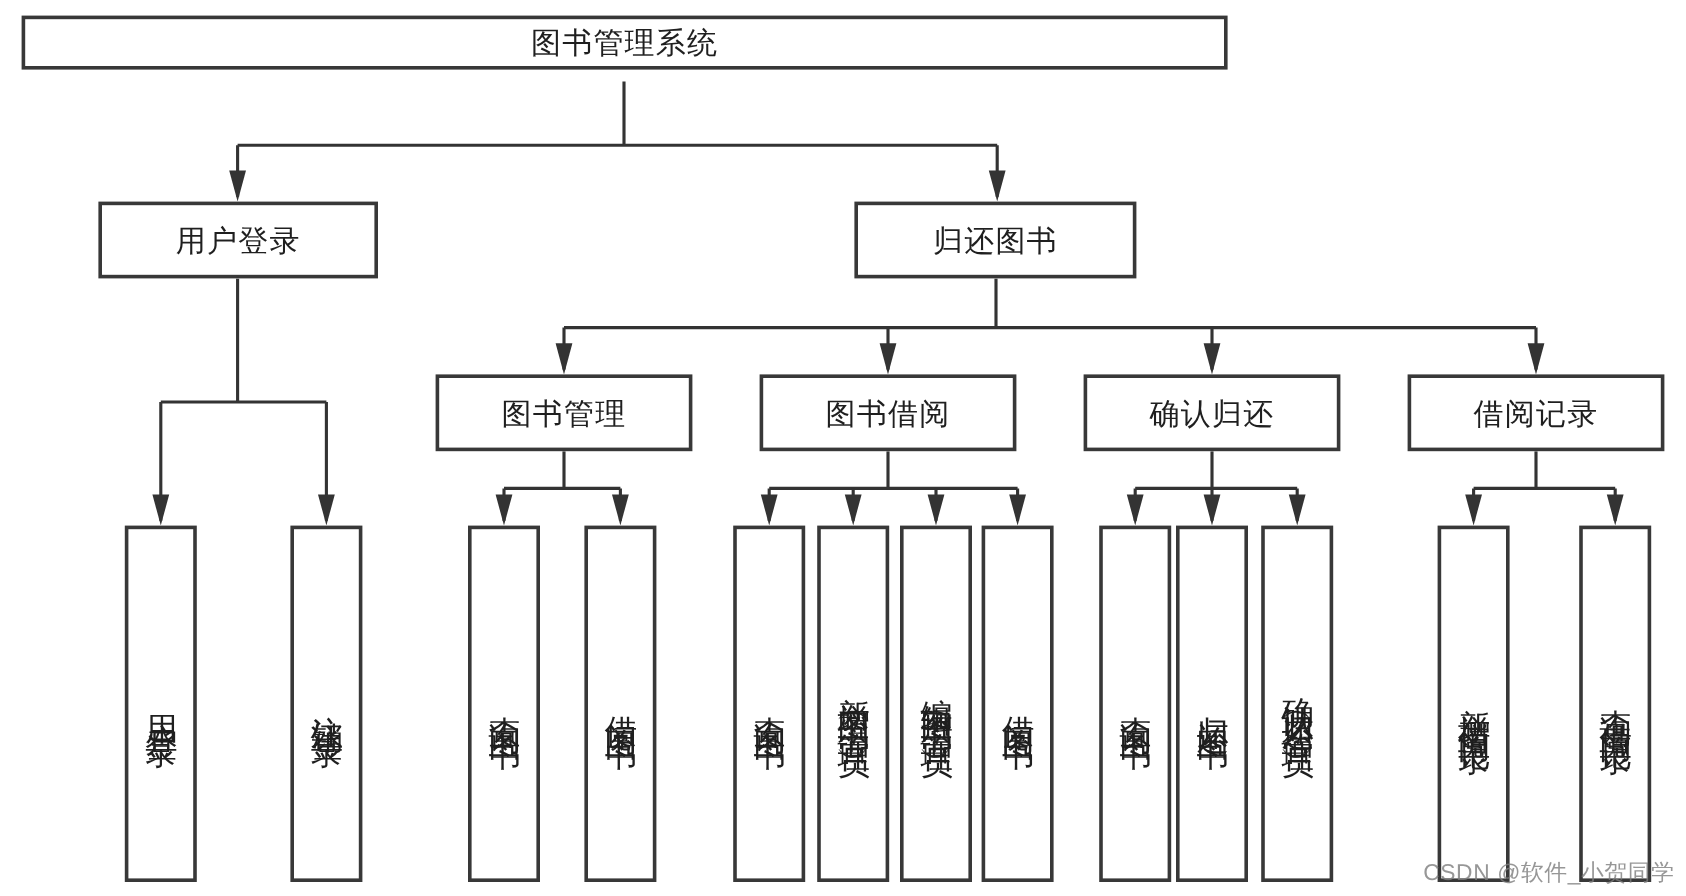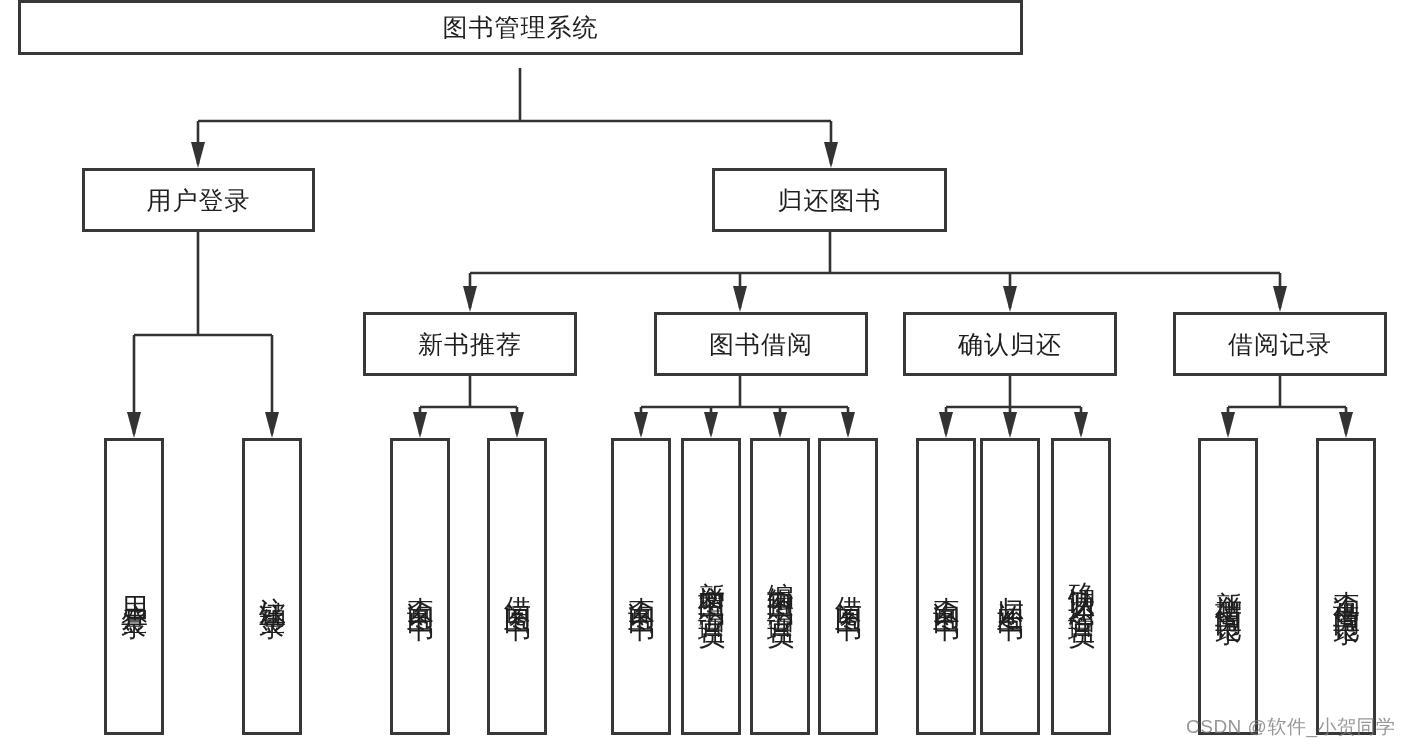--- a/index.html
+++ b/index.html
@@ -31,21 +31,21 @@
     align-items: center;
     justify-content: center;
     color: #1f1f1f;
     z-index: 2;
   }
   .h-node {
     font-size: 25px;
     letter-spacing: 1px;
     white-space: nowrap;
   }
-  .root-node   { left: 18px;  top: 0;  width: 1005px; height: 55px; }
+  .root-node   { left: 18px;  top: 13px;  width: 1005px; height: 45px; }
   .branch-node { top: 168px;  height: 64px; }
   .section-node{ top: 312px;  height: 64px; width: 214px; }
   .leaf-node {
     top: 438px;
     height: 297px;
     width: 60px;
   }
   .leaf-node span {
     writing-mode: vertical-rl;
     text-orientation: mixed;
@@ -102,22 +102,22 @@
       <path d="M1221 412 L1235 412 L1228 438 Z"></path>
       <path d="M1339 412 L1353 412 L1346 438 Z"></path>
     </g>
   </svg>
 
   <div class="node h-node root-node">图书管理系统</div>
 
   <div class="node h-node branch-node" style="left:82px; width:233px;">用户登录</div>
   <div class="node h-node branch-node" style="left:712px; width:235px;">归还图书</div>
 
-  <div class="node h-node section-node" style="left:363px;">新书推荐</div>
-  <div class="node h-node section-node" style="left:654px;">图书借阅</div>
+  <div class="node h-node section-node" style="left:363px;">图书管理</div>
+  <div class="node h-node section-node" style="left:633px;">图书借阅</div>
   <div class="node h-node section-node" style="left:903px;">确认归还</div>
   <div class="node h-node section-node" style="left:1173px;">借阅记录</div>
 
   <div class="node leaf-node" style="left:104px;">
     <span>用户登录</span>
   </div>
   <div class="node leaf-node" style="left:242px;">
     <span>注销登录</span>
   </div>
   <div class="node leaf-node" style="left:390px;">

